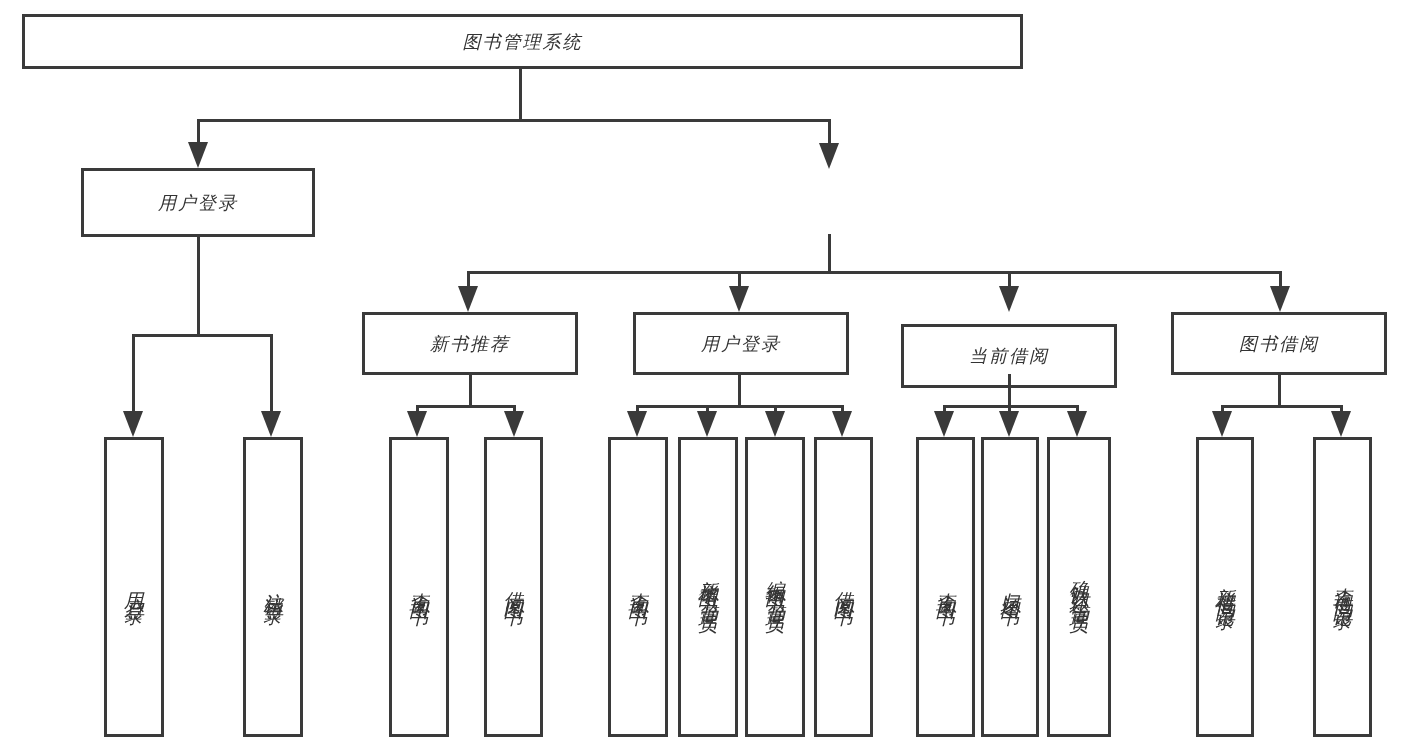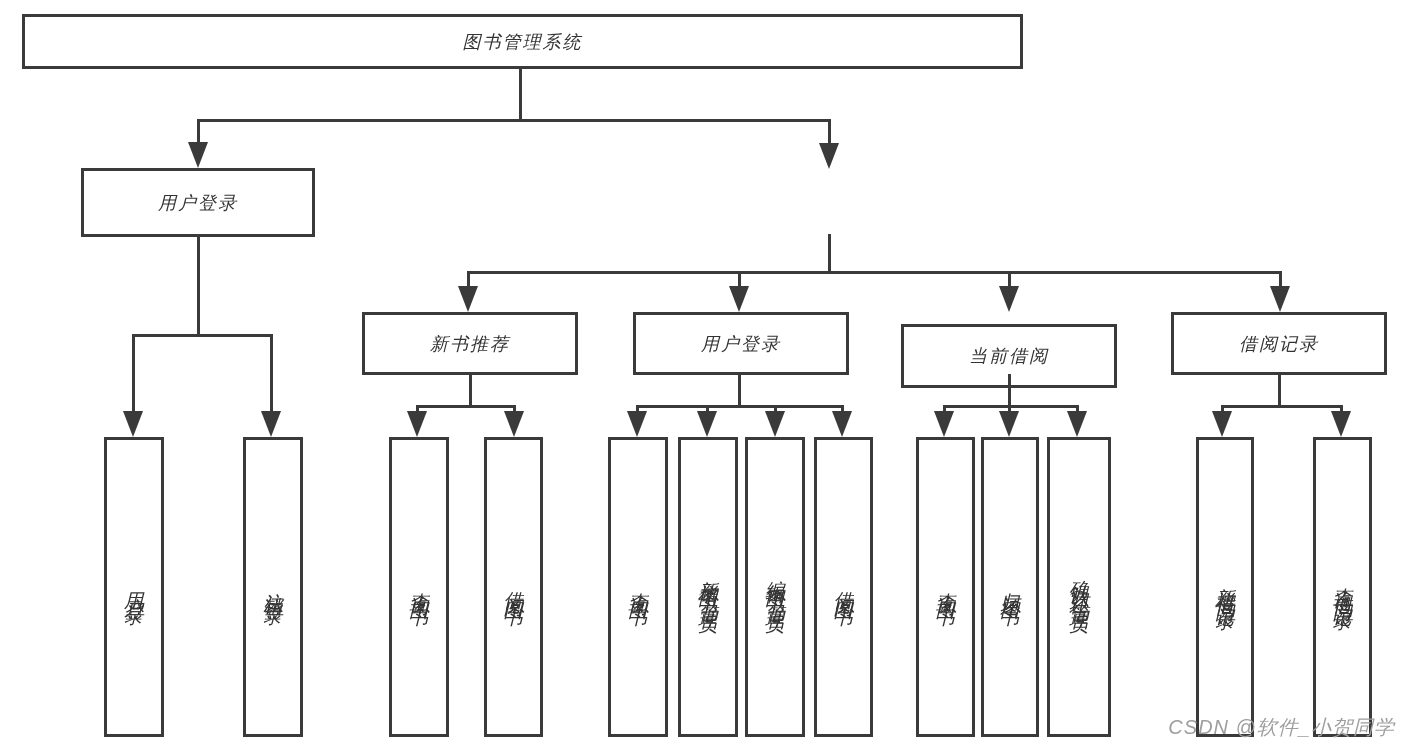--- a/index.html
+++ b/index.html
@@ -35,21 +35,21 @@
 
 <div id="stage">
 
   <div class="hbox" style="left:22px;top:14px;width:1001px;height:55px">图书管理系统</div>
 
   <div class="hbox" style="left:81px;top:168px;width:234px;height:69px">用户登录</div>
 
   <div class="hbox" style="left:362px;top:312px;width:216px;height:63px">新书推荐</div>
   <div class="hbox" style="left:633px;top:312px;width:216px;height:63px">用户登录</div>
   <div class="hbox" style="left:901px;top:324px;width:216px;height:64px">当前借阅</div>
-  <div class="hbox" style="left:1171px;top:312px;width:216px;height:63px">借阅记录</div>
+  <div class="hbox" style="left:1171px;top:312px;width:216px;height:63px">图书借阅</div>
 
   <div class="vbox" style="left:104px;top:437px;width:60px;height:300px">用户登录</div>
   <div class="vbox" style="left:243px;top:437px;width:60px;height:300px">注销登录</div>
 
   <div class="vbox" style="left:389px;top:437px;width:60px;height:300px">查询图书</div>
   <div class="vbox" style="left:484px;top:437px;width:59px;height:300px">借阅图书</div>
 
   <div class="vbox" style="left:608px;top:437px;width:60px;height:300px">查询图书</div>
   <div class="vbox" style="left:678px;top:437px;width:60px;height:300px">新增图书（管理员）</div>
   <div class="vbox" style="left:745px;top:437px;width:60px;height:300px">编辑图书（管理员）</div>
@@ -114,15 +114,14 @@
   <div class="vl" style="left:1076px;top:405px;height:9px"></div>
   <div class="arr" style="left:1067px;top:411px"></div>
 
   <div class="vl" style="left:1278px;top:374px;height:34px"></div>
   <div class="hl" style="left:1221px;top:405px;width:122px"></div>
   <div class="vl" style="left:1221px;top:405px;height:9px"></div>
   <div class="arr" style="left:1212px;top:411px"></div>
   <div class="vl" style="left:1340px;top:405px;height:9px"></div>
   <div class="arr" style="left:1331px;top:411px"></div>
 
-  <div class="watermark">CSDN @软件_小贺同学</div>
 
 </div>
 
 </body></html>

